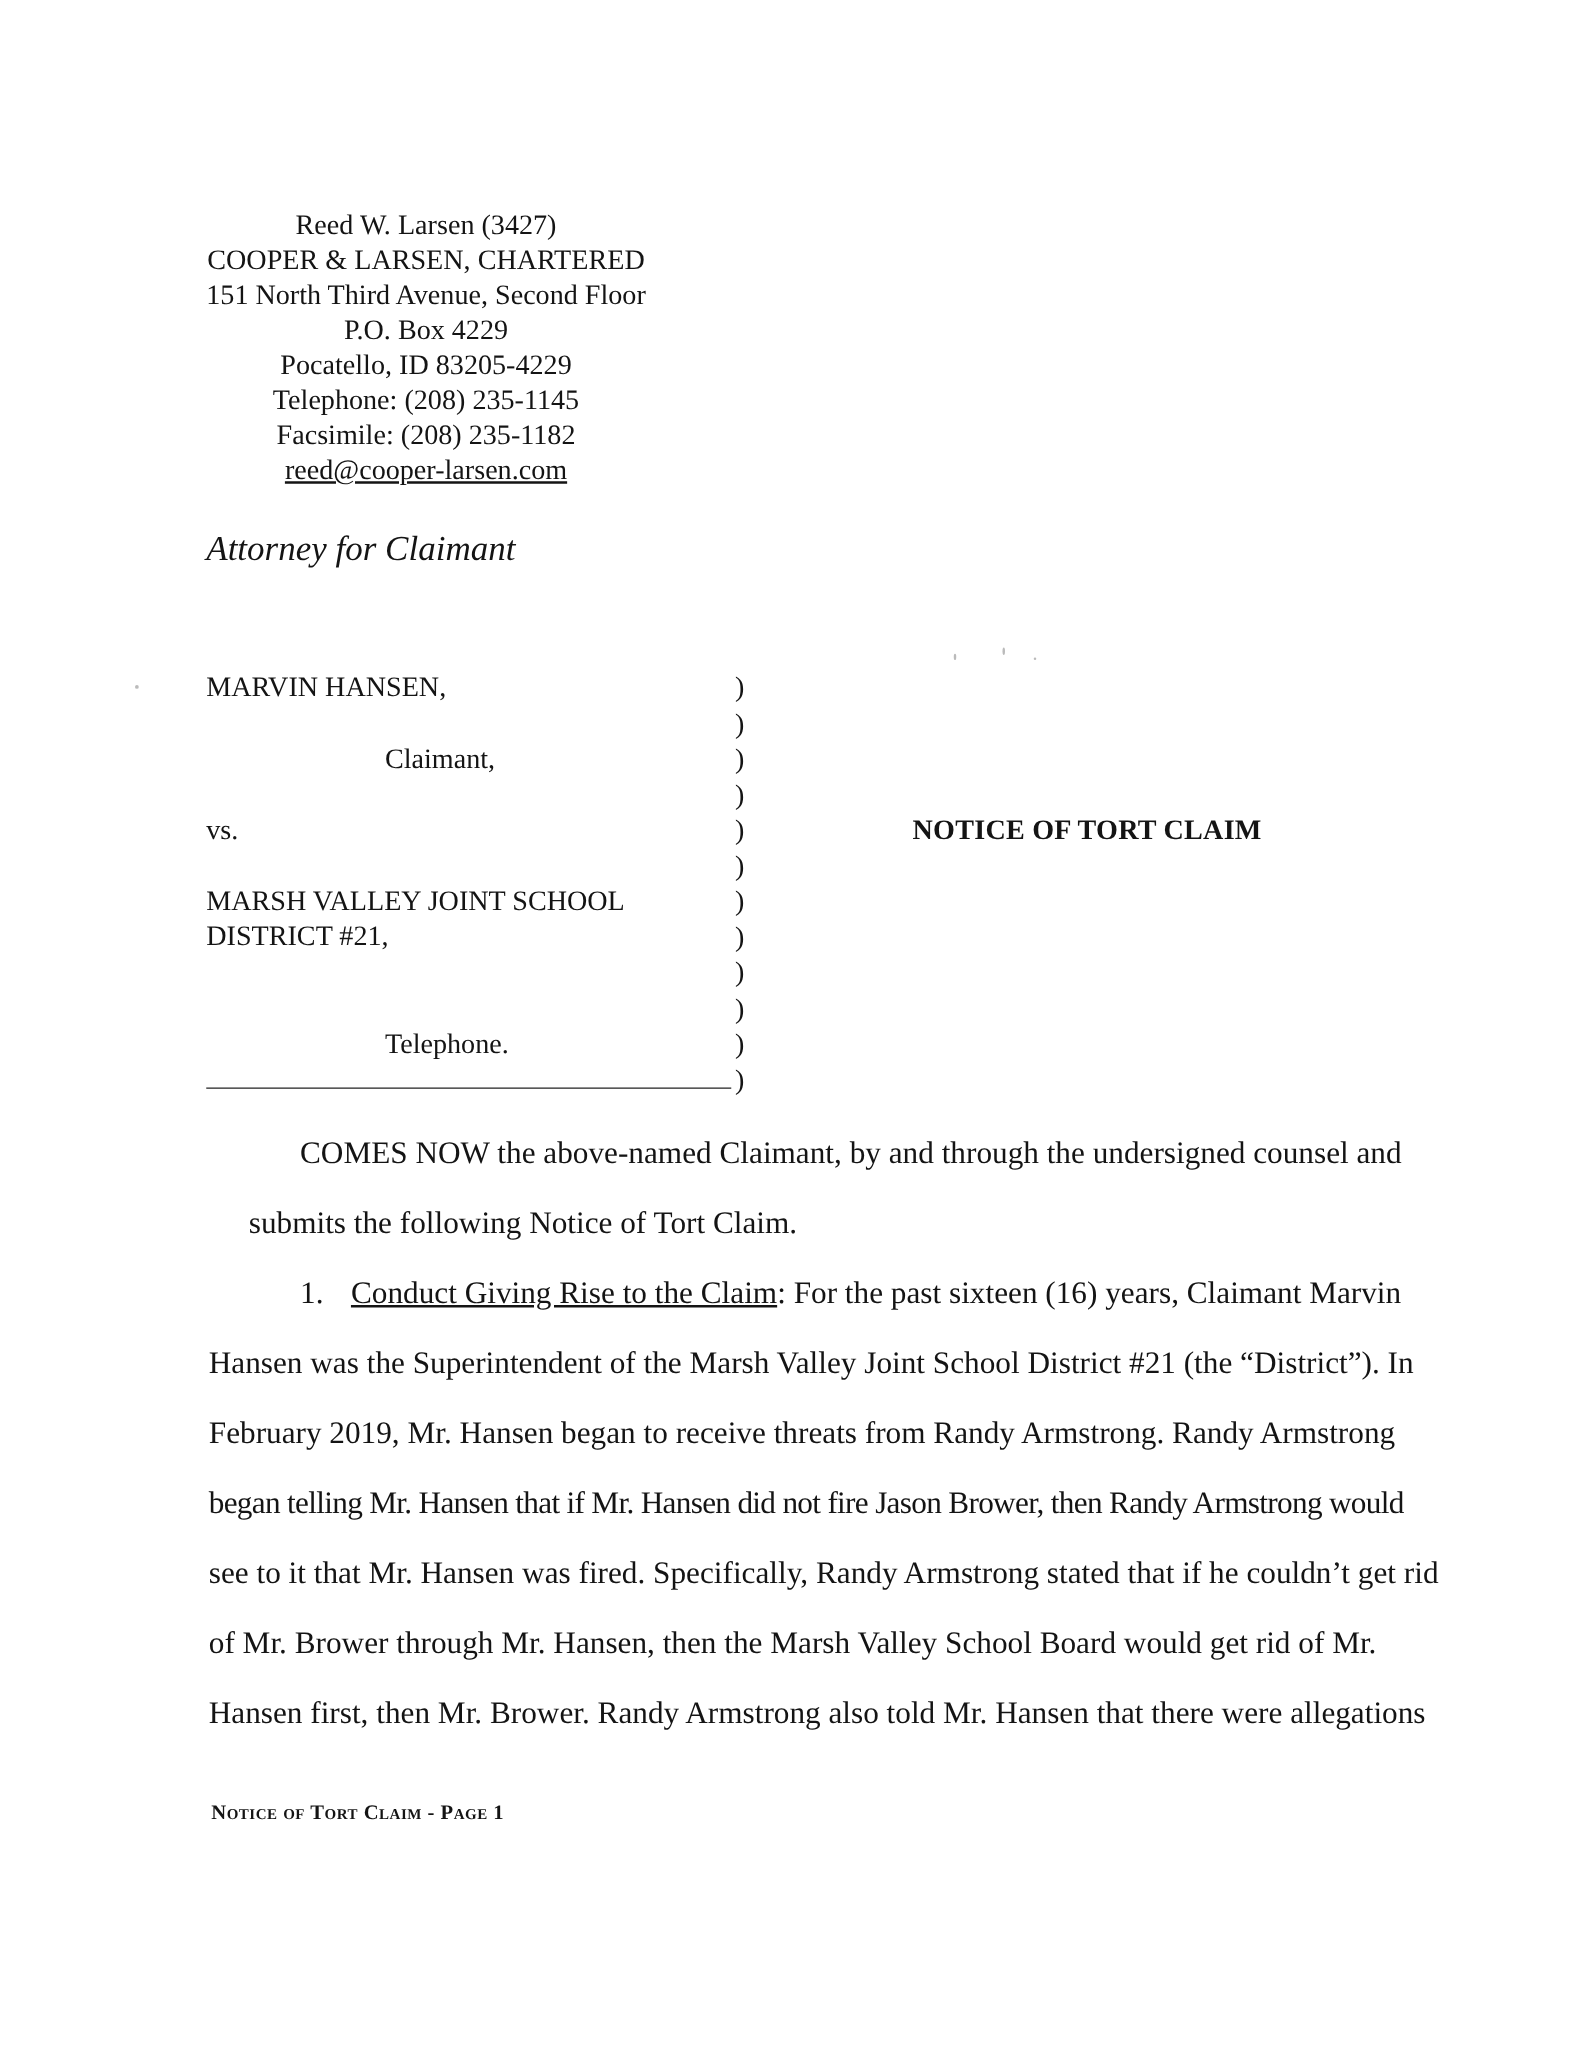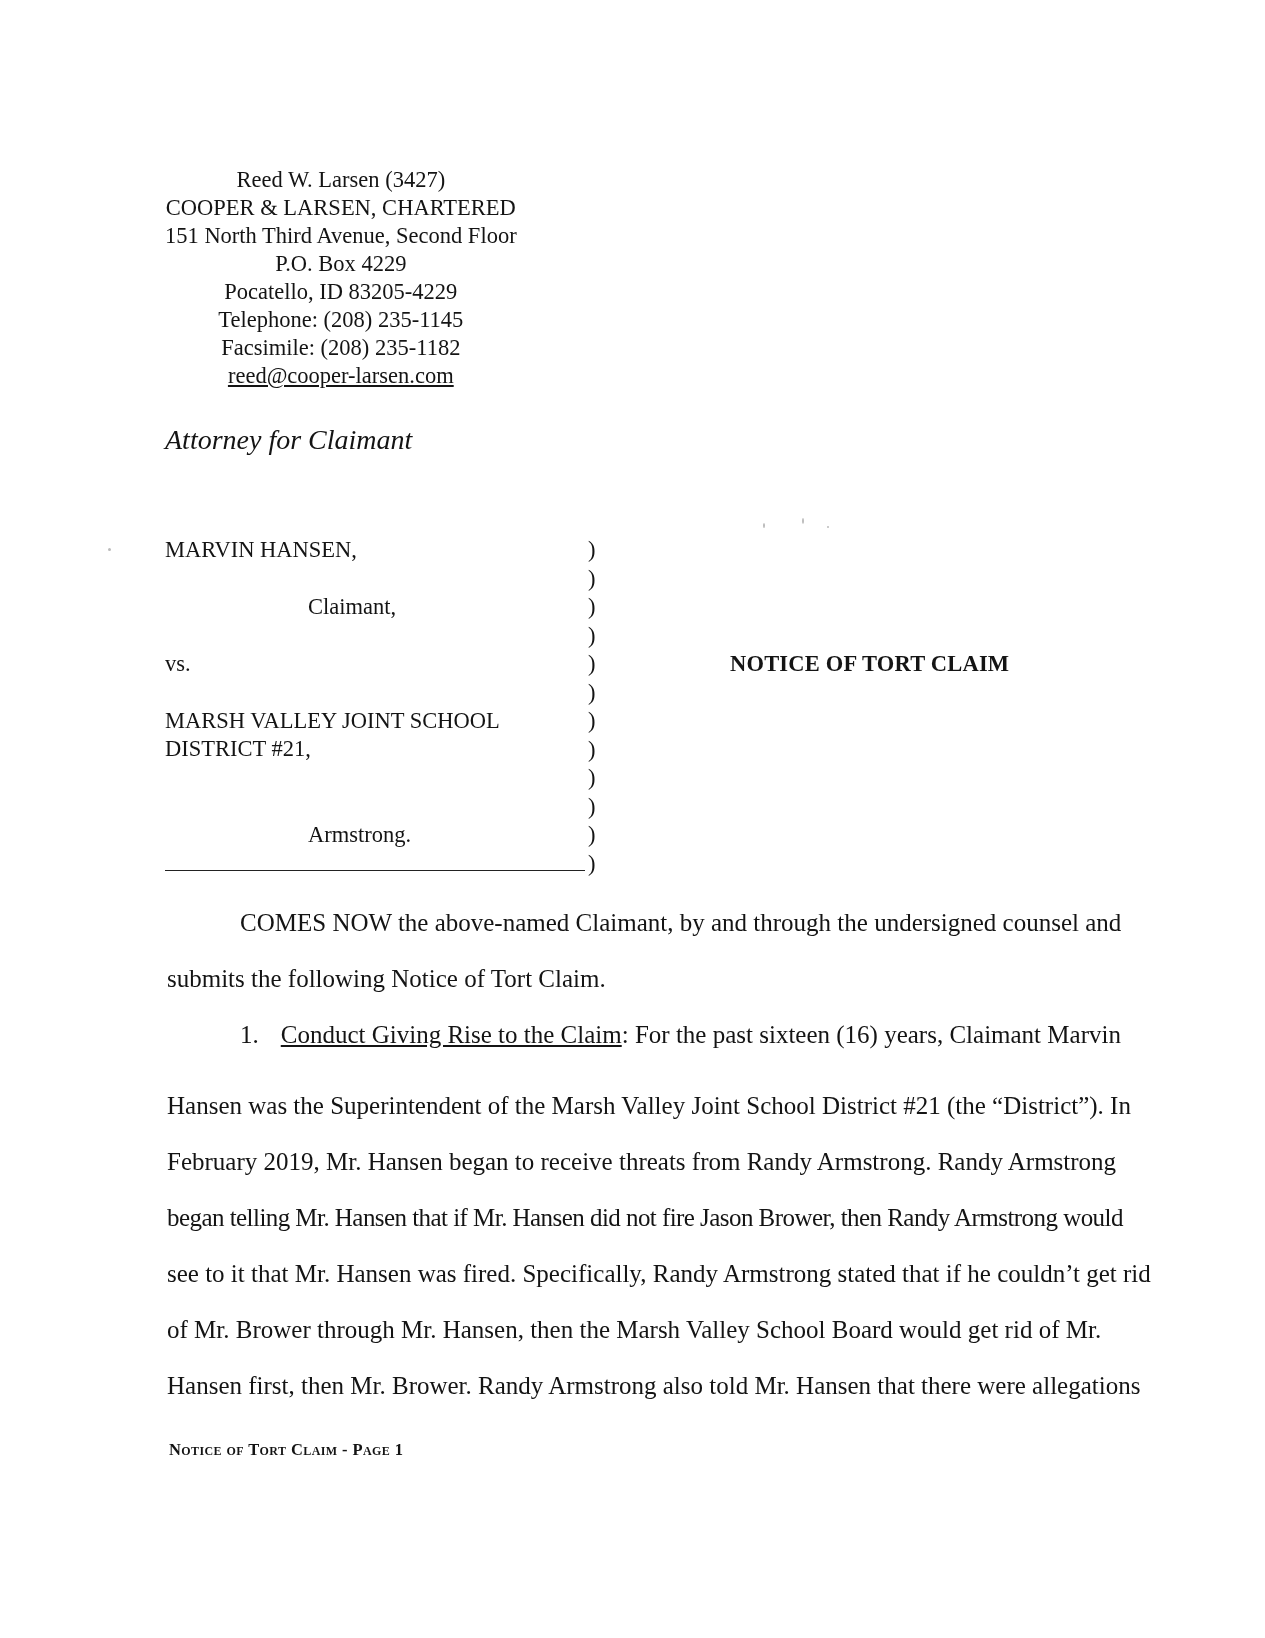--- a/index.html
+++ b/index.html
@@ -14,21 +14,21 @@
   .email { text-decoration: underline; }
   .atty { left: 165px; top: 424px; font-size: 28px; font-style: italic; }
 
   .cap { font-size: 22.5px; line-height: 28px; }
   .paren-col { left: 588px; top: 536px; font-size: 22.5px; line-height: 28.5px; }
   .paren-col div { height: 28.5px; }
   .caption-rule { position: absolute; left: 165px; top: 870px; width: 420px; height: 0; border-top: 1.6px solid #222; }
 
   .title { left: 730px; top: 651px; font-size: 22.5px; font-weight: bold; letter-spacing: 0.2px; }
   .line { position: absolute; left: 167px; font-size: 25px; white-space: nowrap; }
-  .justify { width: 926px; text-align: justify; text-align-last: justify; margin-top: 15px; }
+  .justify { width: 926px; text-align: justify; text-align-last: justify; }
   .u { text-decoration: underline; }
 
   .footer { left: 169px; top: 1440px; font-size: 16.5px; font-weight: bold; font-variant: small-caps; letter-spacing: 0.4px; }
 
   .speck { position: absolute; background: #bbb; border-radius: 50%; }
 </style>
 </head>
 <body>
 
 <div class="abs hdr" style="top:166px;">
@@ -42,21 +42,21 @@
   <div><span class="email">reed@cooper-larsen.com</span></div>
 </div>
 
 <div class="abs atty">Attorney for Claimant</div>
 
 <div class="abs cap" style="left:165px; top:536px;">MARVIN HANSEN,</div>
 <div class="abs cap" style="left:308px; top:593px;">Claimant,</div>
 <div class="abs cap" style="left:165px; top:650px;">vs.</div>
 <div class="abs cap" style="left:165px; top:707px;">MARSH VALLEY JOINT  SCHOOL</div>
 <div class="abs cap" style="left:165px; top:735px;">DISTRICT #21,</div>
-<div class="abs cap" style="left:308px; top:821px;">Armstrong.</div>
+<div class="abs cap" style="left:308px; top:821px;">Telephone.</div>
 <div class="caption-rule"></div>
 
 <div class="abs paren-col">
   <div>)</div>
   <div>)</div>
   <div>)</div>
   <div>)</div>
   <div>)</div>
   <div>)</div>
   <div>)</div>
@@ -65,21 +65,21 @@
   <div>)</div>
   <div>)</div>
   <div>)</div>
 </div>
 
 <div class="abs title">NOTICE OF TORT CLAIM</div>
 
 <div class="line" style="top:909px; left:240px;">
   <span>COMES NOW the above-named Claimant, by and through the undersigned counsel and</span>
 </div>
-<div class="line" style="top:965px;">submits the following Notice of Tort Claim.</div>
+<div class="line" style="top:965px;margin-left:32px;">submits the following Notice of Tort Claim.</div>
 
 <div class="line" style="top:1021px; left:240px;">
   <span>1.</span><span style="display:inline-block; width:22px;"></span><span class="u">Conduct Giving Rise to the Claim</span><span>: For the past sixteen (16) years, Claimant Marvin</span>
 </div>
 
 <div class="line justify" style="top:1077px;">Hansen was the Superintendent of the Marsh Valley Joint School District #21 (the “District”). In</div>
 <div class="line justify" style="top:1133px;">February 2019, Mr. Hansen began to receive threats from Randy Armstrong. Randy Armstrong</div>
 <div class="line justify" style="top:1189px; letter-spacing:-0.55px;">began telling Mr. Hansen that if Mr. Hansen did not fire Jason Brower, then Randy Armstrong would</div>
 <div class="line justify" style="top:1245px;">see to it that Mr. Hansen was fired. Specifically,  Randy Armstrong stated that if he couldn’t get rid</div>
 <div class="line justify" style="top:1301px;">of Mr. Brower through Mr. Hansen, then the Marsh Valley School Board would get rid of Mr.</div>

